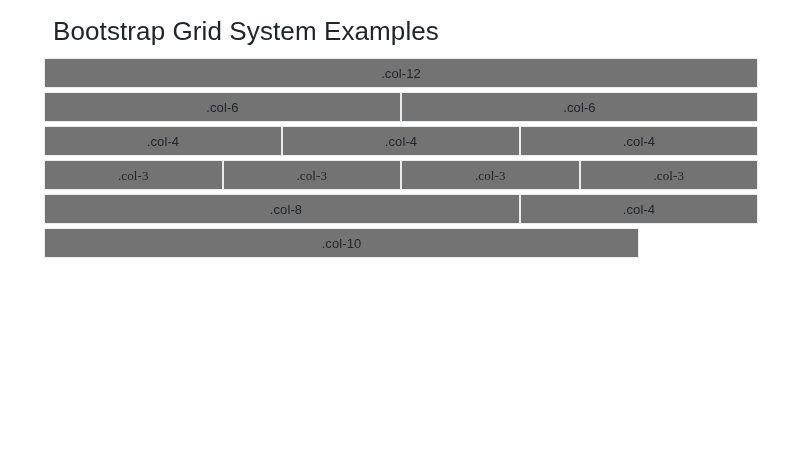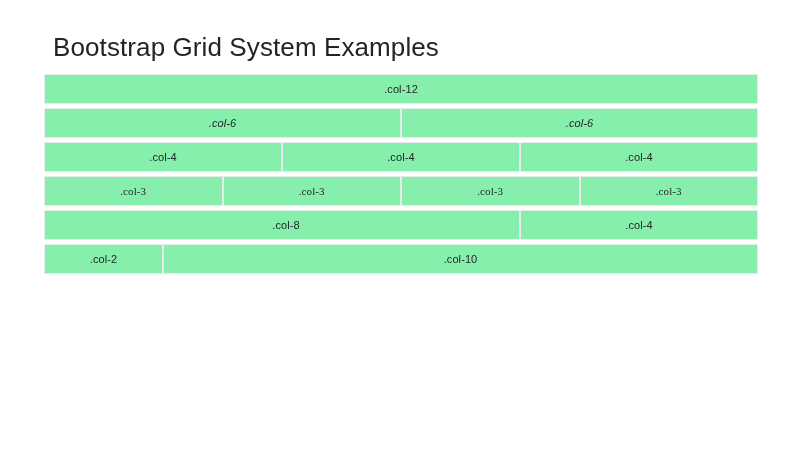--- a/index.html
+++ b/index.html
@@ -18,21 +18,21 @@
   .page {
     position: relative;
     width: 800px;
     height: 450px;
     box-sizing: border-box;
   }
 
   .container {
     position: absolute;
     left: 44px;
-    top: 16px;
+    top: 0;
     width: 579px;
   }
 
   .page-title {
     font-size: 26px;
     font-weight: 400;
     line-height: 1.2;
     color: #212529;
     letter-spacing: 0.1px;
     margin: 0;
@@ -47,38 +47,38 @@
   .row {
     display: flex;
     width: 714px;
     margin-bottom: 4px;
     box-sizing: border-box;
   }
 
   .col {
     box-sizing: border-box;
     height: 30px;
-    background: #86efac;
+    background: #737373;
     border: 1px solid #e9ecef;
     display: flex;
     align-items: center;
     justify-content: center;
-    font-size: 11px;
+    font-size: 13px;
     line-height: 1;
     color: #212529;
     letter-spacing: 0.1px;
     overflow: hidden;
     white-space: nowrap;
   }
 
   
   .c-12 { width: 100%; }
   .c-10 { width: 83.3333%; text-align: right; }
   .c-8  { width: 66.6667%; padding-left: 8px; }
-  .c-6  { width: 50%; font-style: italic; }
+  .c-6  { width: 50%; }
   .c-4  { width: 33.3333%; }
   .c-3  { width: 25%; font-family: Liberation Serif, serif; }
   .c-2  { width: 16.6667%; }
 </style>
 </head>
 <body>
 
 <div class="page">
   <div class="container">
 
@@ -101,19 +101,18 @@
           <div class="col c-3">.col-3</div>
           <div class="col c-3">.col-3</div>
           <div class="col c-3">.col-3</div>
           <div class="col c-3">.col-3</div>
         </div>
         <div class="row">
           <div class="col c-8">.col-8</div>
           <div class="col c-4">.col-4</div>
         </div>
         <div class="row">
-          <div class="col c-2">.col-2</div>
           <div class="col c-10">.col-10</div>
         </div>
       </div>
 
   </div>
 </div>
 
 </body></html>

